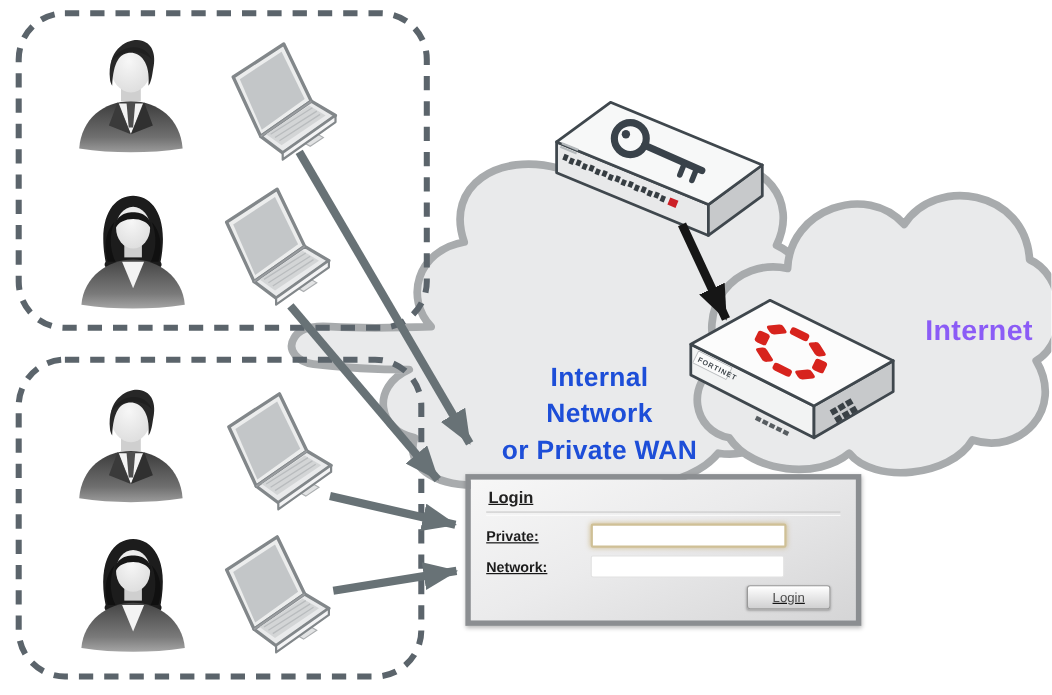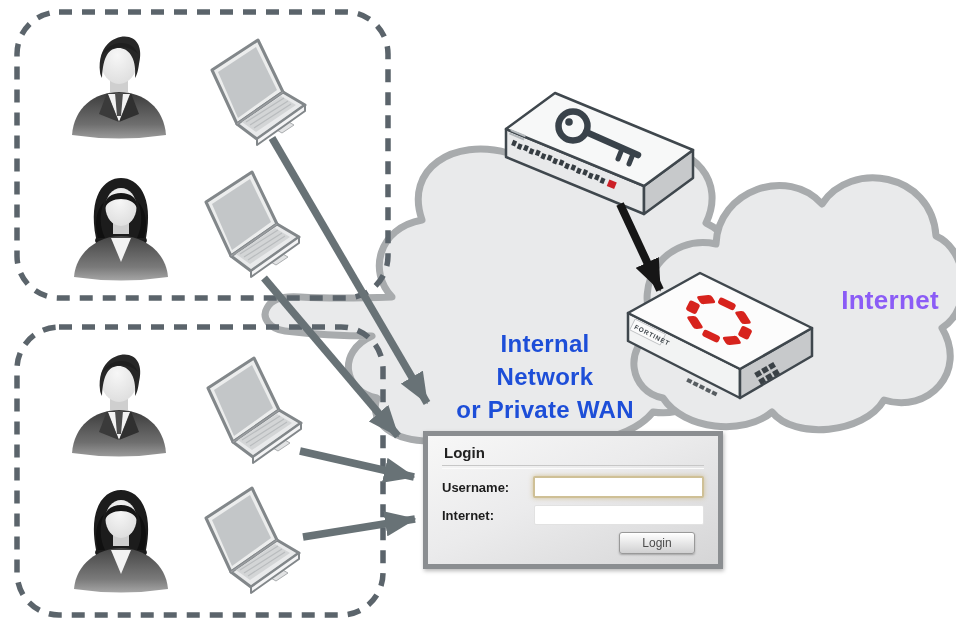--- a/index.html
+++ b/index.html
@@ -8,24 +8,24 @@
     font-family:"Liberation Sans",sans-serif;
   }
   svg.bg{position:absolute;left:0;top:0;}
   .cloud-label{
     position:absolute;white-space:pre-line;text-align:center;font-weight:bold;
     color:#1d4ed8;font-size:24px;line-height:33px;letter-spacing:.3px;
   }
   #internal-label{left:425px;top:327px;width:240px;}
   #internet-label{left:822px;top:284px;width:136px;color:#8b5cf6;font-size:26px;}
   .login-panel{
-    position:absolute;left:423px;top:431px;width:300px;height:138px;
+    position:absolute;left:423px;top:431px;width:360px;height:138px;
     border:5px solid #8b8e91;box-sizing:border-box;
     background:linear-gradient(155deg,#f7f7f7 0%,#ebebec 45%,#d5d5d6 100%);
-    padding:8px 14px 6px 14px;box-shadow:1px 2px 4px rgba(0,0,0,.28);
+    padding:8px 14px 6px 14px;box-shadow:1px 2px 4px rgba(0,0,0,.28);text-decoration:underline;
   }
   .login-title{font-size:15px;font-weight:bold;color:#222;margin:0 0 4px 2px;}
   .login-sep{height:2px;border-top:1px solid #c7c7c7;border-bottom:1px solid #fbfbfb;margin:0 0 7px 0;}
   .field-row{display:flex;align-items:center;margin-bottom:7px;}
   .field-label{width:95px;font-size:13px;font-weight:bold;color:#1c1c1c;}
   .field-input{
     width:166px;height:16px;border:1px solid #e2e2e2;border-radius:2px;
     background:#ffffff;font:12px "Liberation Sans",sans-serif;padding:1px 4px;
   }
   .field-input.focus{
@@ -206,25 +206,25 @@
 
   <div id="internal-label" class="cloud-label">Internal
 Network
 or Private WAN</div>
   <div id="internet-label" class="cloud-label">Internet</div>
 
   <div class="login-panel">
     <div class="login-title">Login</div>
     <div class="login-sep"></div>
     <div class="field-row">
-      <span class="field-label">Username:</span>
+      <span class="field-label">Private:</span>
       <input class="field-input focus" type="text" value="" style="">
     </div>
     <div class="field-row">
-      <span class="field-label">Internet:</span>
+      <span class="field-label">Network:</span>
       <input class="field-input" type="password" value="" style="">
     </div>
     <div class="button-row">
       <button class="login-btn">Login</button>
     </div>
   </div>
 
 </div>
 
 </body></html>

